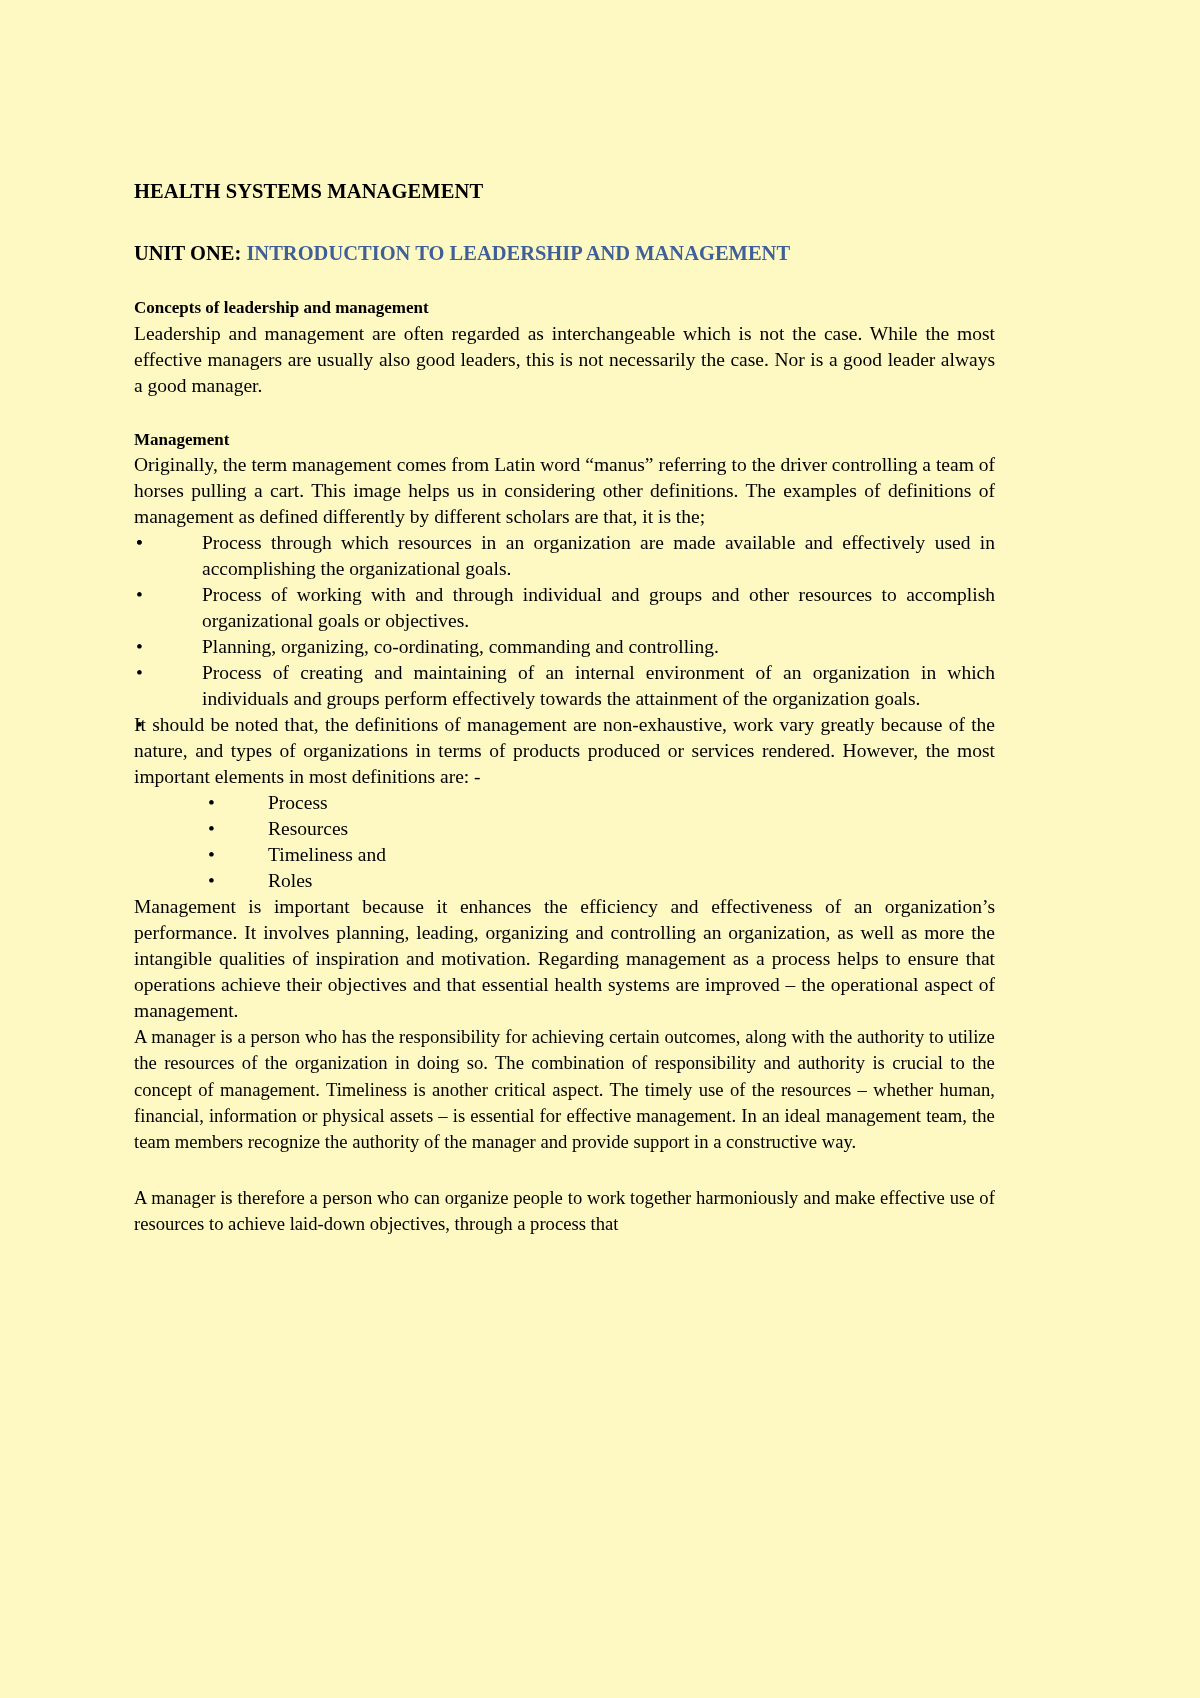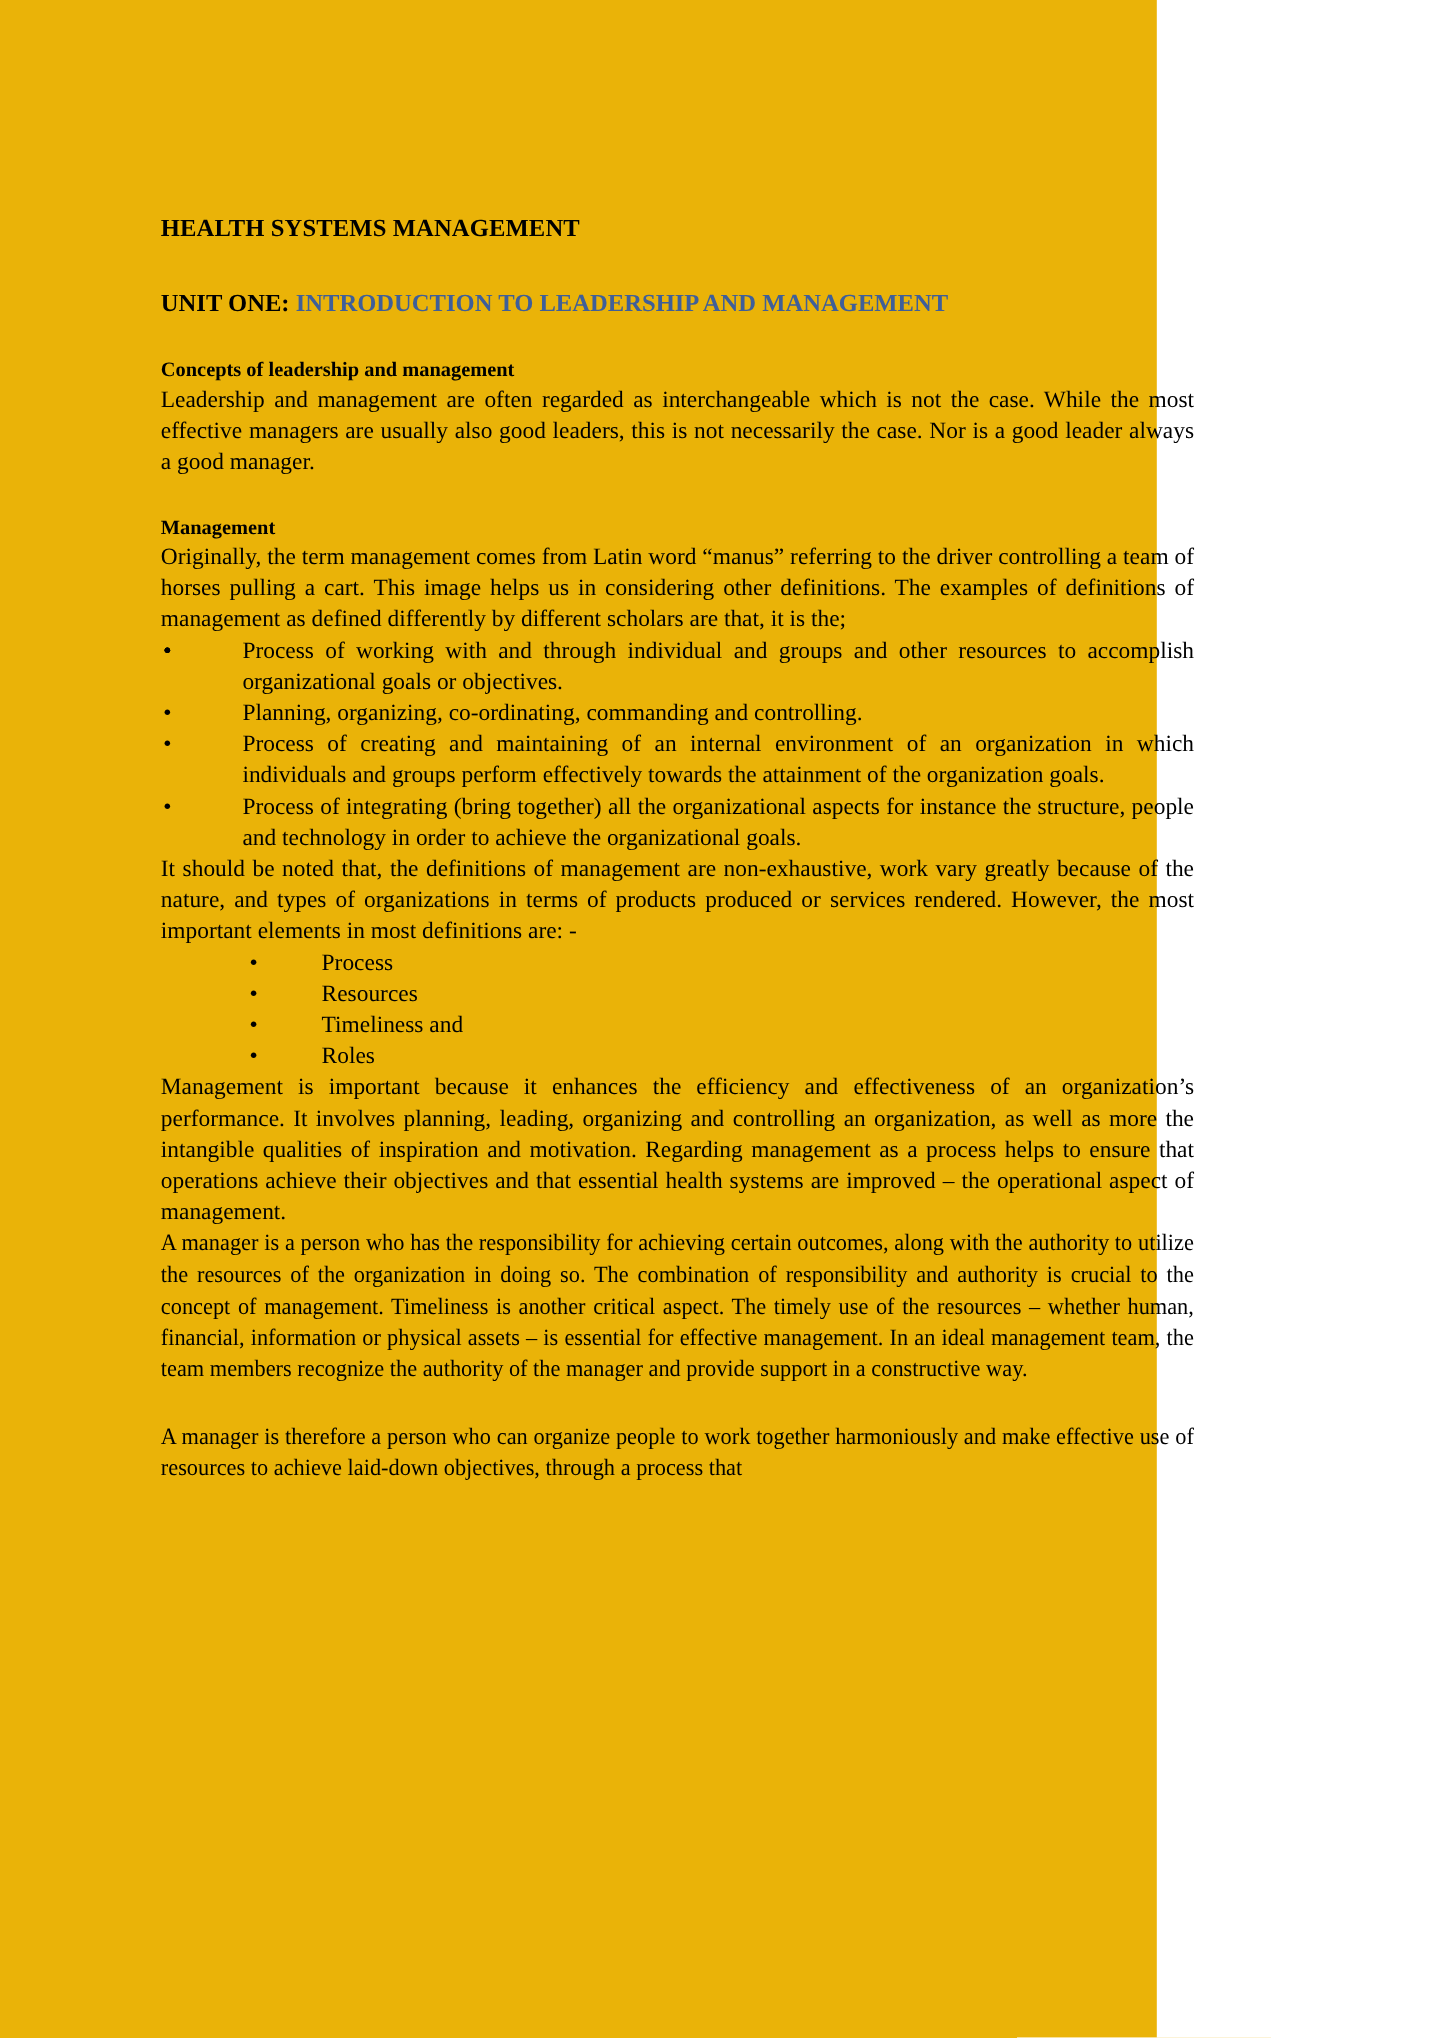--- a/index.html
+++ b/index.html
@@ -10,23 +10,23 @@
   }
   body {
     width: 1200px;
     height: 1698px;
     font-family: "Liberation Serif", "DejaVu Serif", serif;
     color: #000000;
     overflow: hidden;
   }
   .page {
     position: relative;
-    width: 964px;
+    width: 1200px;
     height: 1698px;
-    background: #eab308;
+    background: #fef9c3;
     box-sizing: border-box;
     padding: 178px 205px 0 134px;
   }
   .doc-body {
     width: 861px;
   }
 
   
   .title {
     font-size: 20.5px;
@@ -118,36 +118,36 @@
 
     <h2 class="subhead spaced">Management</h2>
     <p class="para">Originally, the term management comes from Latin word “manus” referring to the driver controlling a team of horses pulling a cart.    This image helps us in considering other definitions. The examples of definitions of management as defined differently by different scholars are that, it is the;</p>
 
     <ul class="blist">
       <li class="short">
         <span class="dot">•</span>
       </li>
       <li>
         <span class="dot">•</span>
+        <span>Process through which resources in an organization are made available and effectively used in accomplishing the organizational goals.</span>
       </li>
       <li>
         <span class="dot">•</span>
         <span>Process of working with and through individual and groups and other resources to accomplish organizational goals or objectives.</span>
       </li>
       <li class="short">
         <span class="dot">•</span>
         <span>Planning, organizing, co-ordinating, commanding and controlling.</span>
       </li>
       <li>
         <span class="dot">•</span>
         <span>Process of creating and maintaining of an internal environment of an organization in which individuals and groups perform effectively towards the attainment of the organization goals.</span>
       </li>
       <li>
         <span class="dot">•</span>
-        <span>Process of integrating (bring together) all the organizational aspects for instance the structure, people and technology in order to achieve the organizational goals.</span>
       </li>
     </ul>
 
     <p class="para">It should be noted that, the definitions of management are non-exhaustive, work vary greatly because of the nature, and types of organizations in terms of products produced or services rendered.   However, the most important elements in most definitions are: -</p>
 
     <ul class="blist inner">
       <li>
         <span class="dot">•</span>
         <span>Process</span>
       </li>

